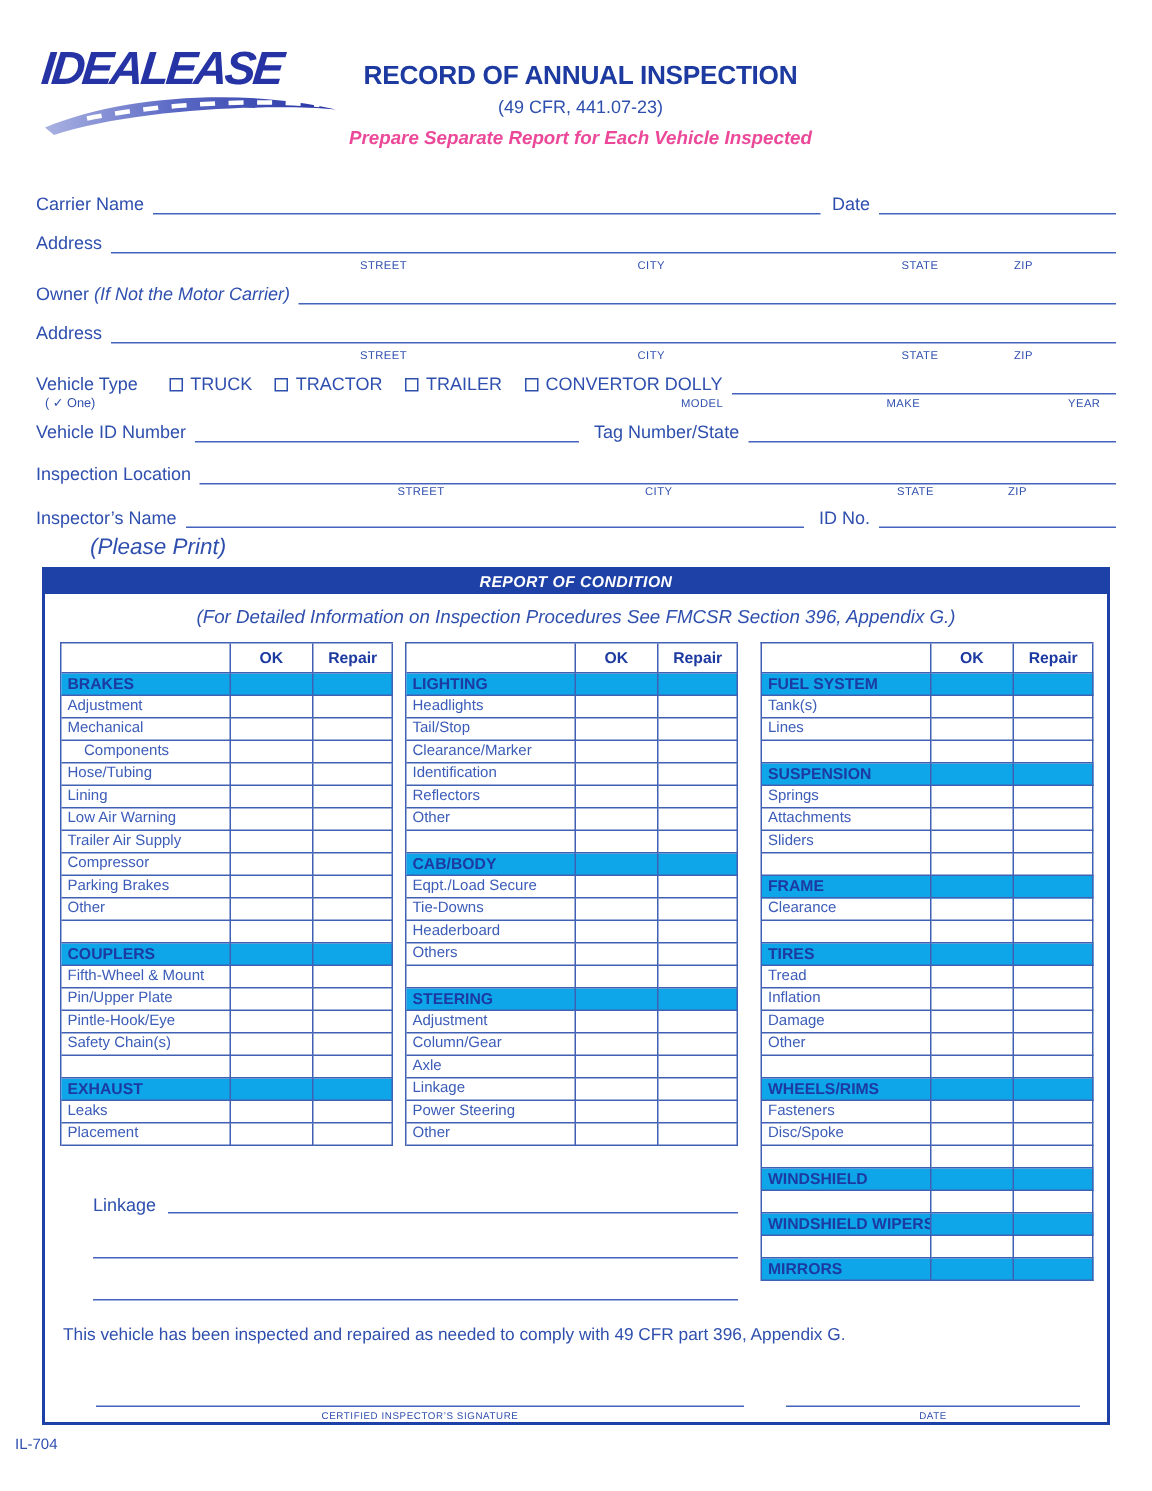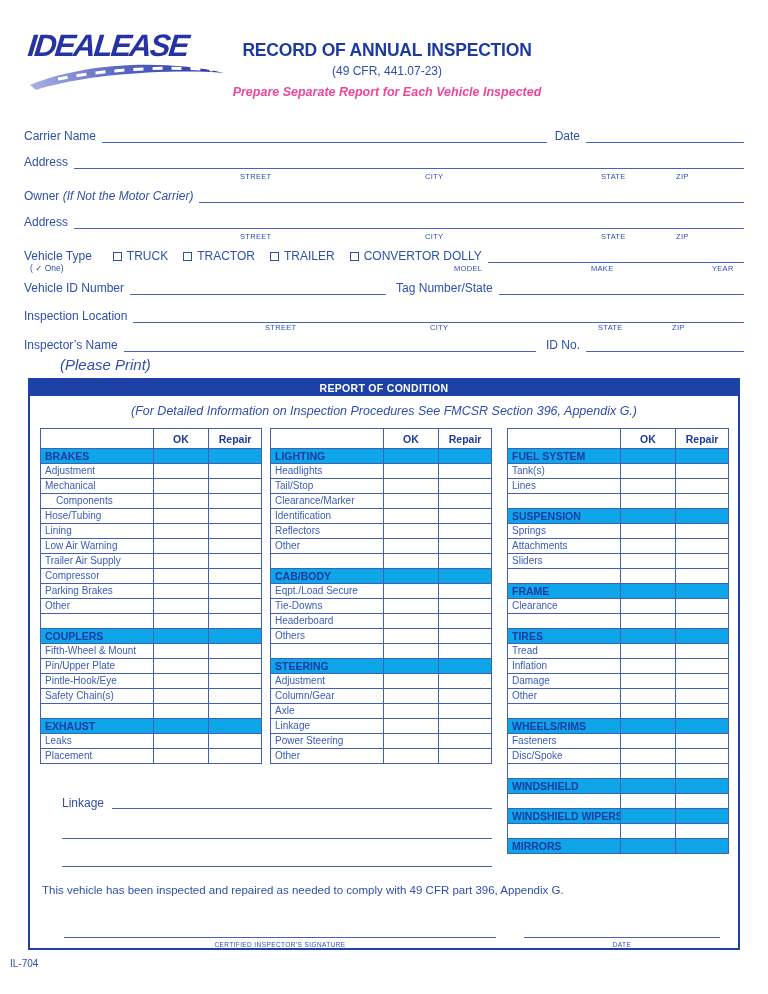--- a/index.html
+++ b/index.html
@@ -32,20 +32,21 @@
   .vt-item { white-space:nowrap; margin-left:15px; font-size:12px; }
   
   #report-box {
     position:absolute; left:28px; top:378px; width:712px; height:572px;
     border:2px solid #1e41a8; background:#fff;
   }
   #banner {
     position:absolute; left:0; top:0; right:0; height:16px; background:#1e41a8;
     color:#ffffff; font-weight:bold; font-size:10.5px; text-align:center; line-height:16px;
     letter-spacing:0.3px;
+    font-style:italic;
   }
   #proc-note {
     position:absolute; left:0; right:0; top:24px; text-align:center;
     font-size:12.5px; font-style:italic; color:#2f4fae;
   }
   .rtable { position:absolute; top:48px; width:222px; border-top:1px solid #4060b4; border-left:1px solid #4060b4; background:#fff; }
   .trow { display:flex; height:15px; }
   .trow.head { height:20px; }
   .tc { border-right:1px solid #4060b4; border-bottom:1px solid #4060b4; overflow:hidden; }
   .tc.lab { width:113px; font-size:10px; color:#3b5cb8; padding:1px 0 0 4px; white-space:nowrap; }

